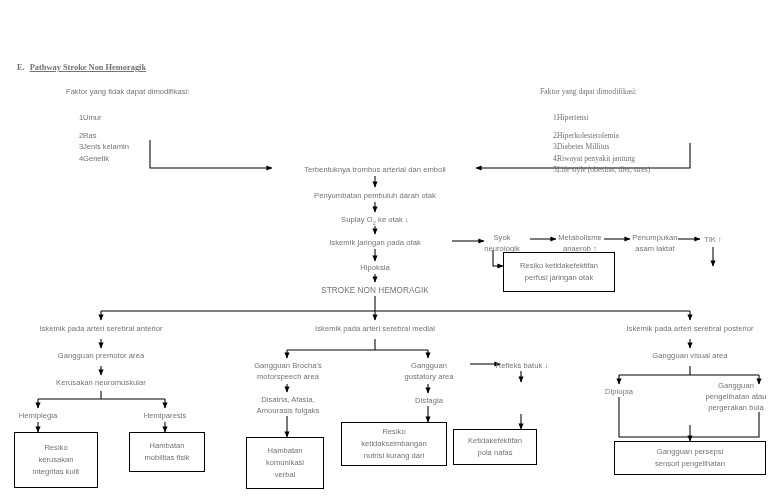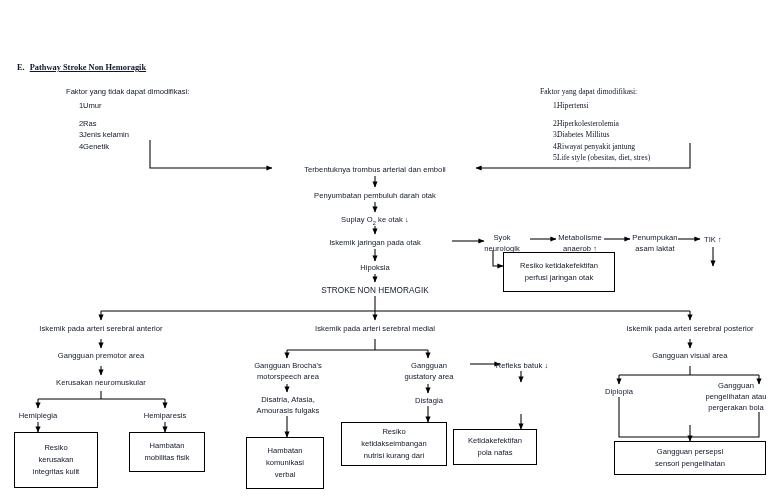--- a/index.html
+++ b/index.html
@@ -8,21 +8,21 @@
     padding: 0;
     background: #ffffff;
   }
   #page {
     position: relative;
     width: 768px;
     height: 503px;
     background: #ffffff;
     overflow: hidden;
     font-family: "Liberation Sans", sans-serif;
-    color: #0f172a;
+    color: #737373;
   }
   #connectors {
     position: absolute;
     left: 0;
     top: 0;
     width: 768px;
     height: 503px;
     pointer-events: none;
   }
   .node {
@@ -46,21 +46,21 @@
   }
   .heading .letter { margin-right: 5px; }
   .heading .title { text-decoration: underline; }
 
   
   .factor-block {
     position: absolute;
     font-size: 7.6px;
     line-height: 1.5;
   }
-  .factor-title { margin-bottom: 3px; white-space: nowrap; }
+  .factor-title { margin-bottom: 15px; white-space: nowrap; }
   .factor-list {
     margin: 0;
     padding: 0;
     list-style: none;
   }
   .factor-list li {
     white-space: nowrap;
     display: flex;
   }
   .factor-list li .num {

